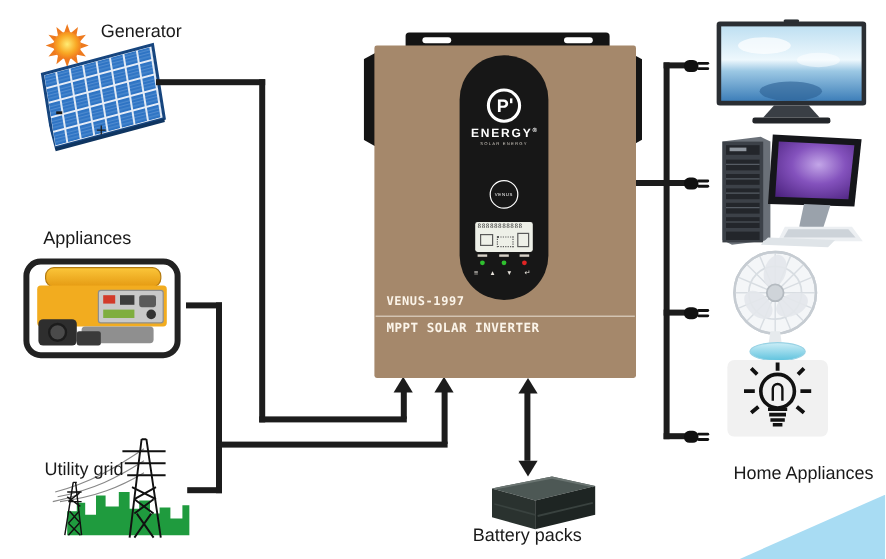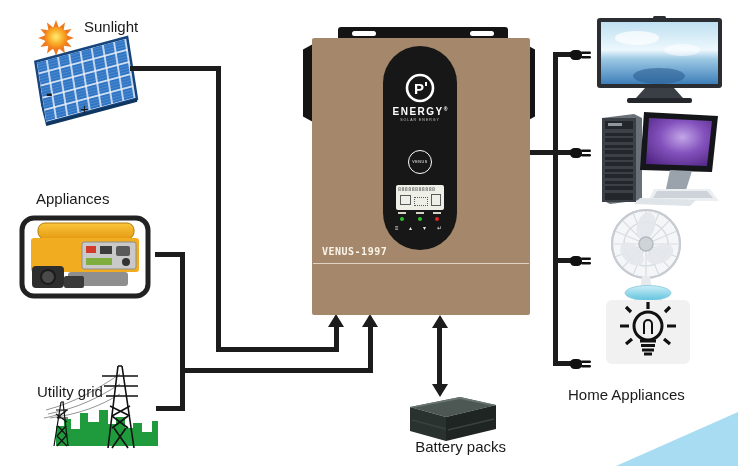--- a/index.html
+++ b/index.html
@@ -71,21 +71,21 @@
       <use href="#ray" transform="rotate(150 18 18)"></use>
         <use href="#ray" transform="rotate(180 18 18)"></use>
       <use href="#ray" transform="rotate(210 18 18)"></use>
         <use href="#ray" transform="rotate(240 18 18)"></use>
       <use href="#ray" transform="rotate(270 18 18)"></use>
         <use href="#ray" transform="rotate(300 18 18)"></use>
       <use href="#ray" transform="rotate(330 18 18)"></use>
     </g>
     <circle cx="18" cy="18" r="11.5" fill="url(#sung)"></circle>
   </svg>
-  <div class="abs label" style="left:84px;top:18px">Sunlight</div>
+  <div class="abs label" style="left:84px;top:18px">Generator</div>
 
   <svg class="abs" style="left:36px;top:36px;transform:rotate(-15deg)" width="110" height="88" viewBox="0 0 110 88">
     <defs>
       <pattern id="cells" width="11.6" height="12.2" patternUnits="userSpaceOnUse">
         <rect x="0.8" y="0.8" width="10" height="10.6" fill="var(--solar_cell,#2e74c4)"></rect>
         <path d="M0.8 3.5 h10 M0.8 6.2 h10 M0.8 8.9 h10" stroke="#5d94d4" stroke-width=".7"></path>
       </pattern>
     </defs>
     <g transform="translate(6,12) skewX(-6)">
       <rect x="0" y="0" width="95" height="62" fill="#e8eef7" stroke="#16457e" stroke-width="2.5"></rect>
@@ -156,21 +156,21 @@
   <div class="line" style="left:437px;top:326px;width:5px;height:58px"></div>
   <div class="arrow-down" style="left:432px;top:384px"></div>
 
   <svg class="abs" style="left:400px;top:394px" width="102" height="50" viewBox="0 0 102 50">
     <polygon points="10,13 60,3 96,11 46,23" fill="#4d5855"></polygon>
     <polygon points="10,13 46,23 46,47 10,37" fill="#2a322f"></polygon>
     <polygon points="46,23 96,11 96,35 46,47" fill="#1e2523"></polygon>
     <polygon points="10,13 60,3 96,11 94,12 60,5 12,14" fill="#6a7471"></polygon>
     <path d="M12,26 l34,9 M48,36 l46,-11" stroke="#39423f" stroke-width="1.5" fill="none"></path>
   </svg>
-  <div class="abs label" style="left:394px;top:438px;width:112px;text-align:right">Battery packs</div>
+  <div class="abs label" style="left:394px;top:438px;width:112px;text-align:left">Battery packs</div>
 
   <div class="inv-fin" id="inv-fin-left"></div>
   <div class="inv-fin" id="inv-fin-right"></div>
   <div id="inv-bracket">
     <div class="bracket-slot" style="left:14px"></div>
     <div class="bracket-slot" style="right:14px"></div>
   </div>
   <div id="inv-body">
     <div id="inv-panel" style="left:71px;top:8px">
       <svg class="abs" style="left:21px;top:26px" width="32" height="32" viewBox="0 0 32 32">
@@ -196,20 +196,21 @@
       <div class="led" style="left:35px;background:var(--led_green,#2fbf2f)"></div>
       <div class="led" style="left:52px;background:var(--led_red,#e02424)"></div>
       <span class="btn-glyph" style="left:12px">≡</span>
       <span class="btn-glyph" style="left:26px">▴</span>
       <span class="btn-glyph" style="left:40px">▾</span>
       <span class="btn-glyph" style="left:54px">↵</span>
     </div>
   </div>
   <div id="inv-model">VENUS-1997</div>
   <div id="inv-divider"></div>
+  <div id="inv-type">MPPT SOLAR INVERTER</div>
 
   <div class="line" style="left:530px;top:150px;width:44px;height:5px"></div>
   <div class="line" style="left:553px;top:52px;width:5px;height:314px"></div>
   <div class="line" style="left:553px;top:52px;width:21px;height:5px"></div>
   <div class="line" style="left:553px;top:258px;width:21px;height:5px"></div>
   <div class="line" style="left:553px;top:361px;width:21px;height:5px"></div>
 
   <svg class="abs" style="left:570px;top:47px" width="22" height="16" viewBox="0 0 22 16">
     <rect x="0" y="3" width="12" height="10" rx="4.5" fill="#111"></rect>
     <rect x="11" y="4.6" width="10" height="2.4" rx="1.2" fill="#111"></rect>
@@ -308,16 +309,16 @@
     <path d="M38,34 V24 M46,34 V24 M38,24 a4,4 0 0 1 8,0" fill="none" stroke="#111" stroke-width="2"></path>
     <path d="M34,41 h16 M35,45.5 h14 M36,50 h12 M38,54 h8" stroke="#111" stroke-width="3"></path>
     <g stroke="#111" stroke-width="3.2">
       <path d="M42,9 V2 M42,2 v0"></path>
       <path d="M25,12 l-5,-5 M59,12 l5,-5"></path>
       <path d="M23,26 H14 M61,26 H70"></path>
       <path d="M26,39 l-6,5 M58,39 l6,5"></path>
     </g>
   </svg>
 
-  <div class="abs label" style="left:568px;top:386px;width:160px;text-align:left">Home Appliances</div>
+  <div class="abs label" style="left:568px;top:386px;width:160px;text-align:right">Home Appliances</div>
 
   <div id="corner-triangle"></div>
 </div>
 
 </body></html>

